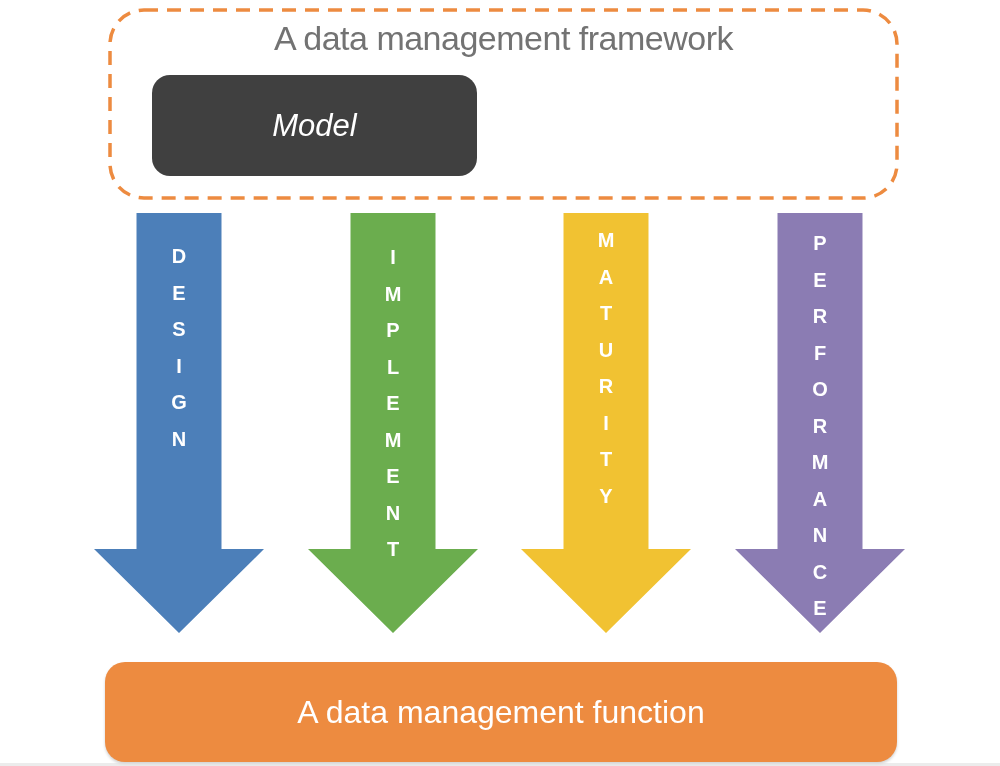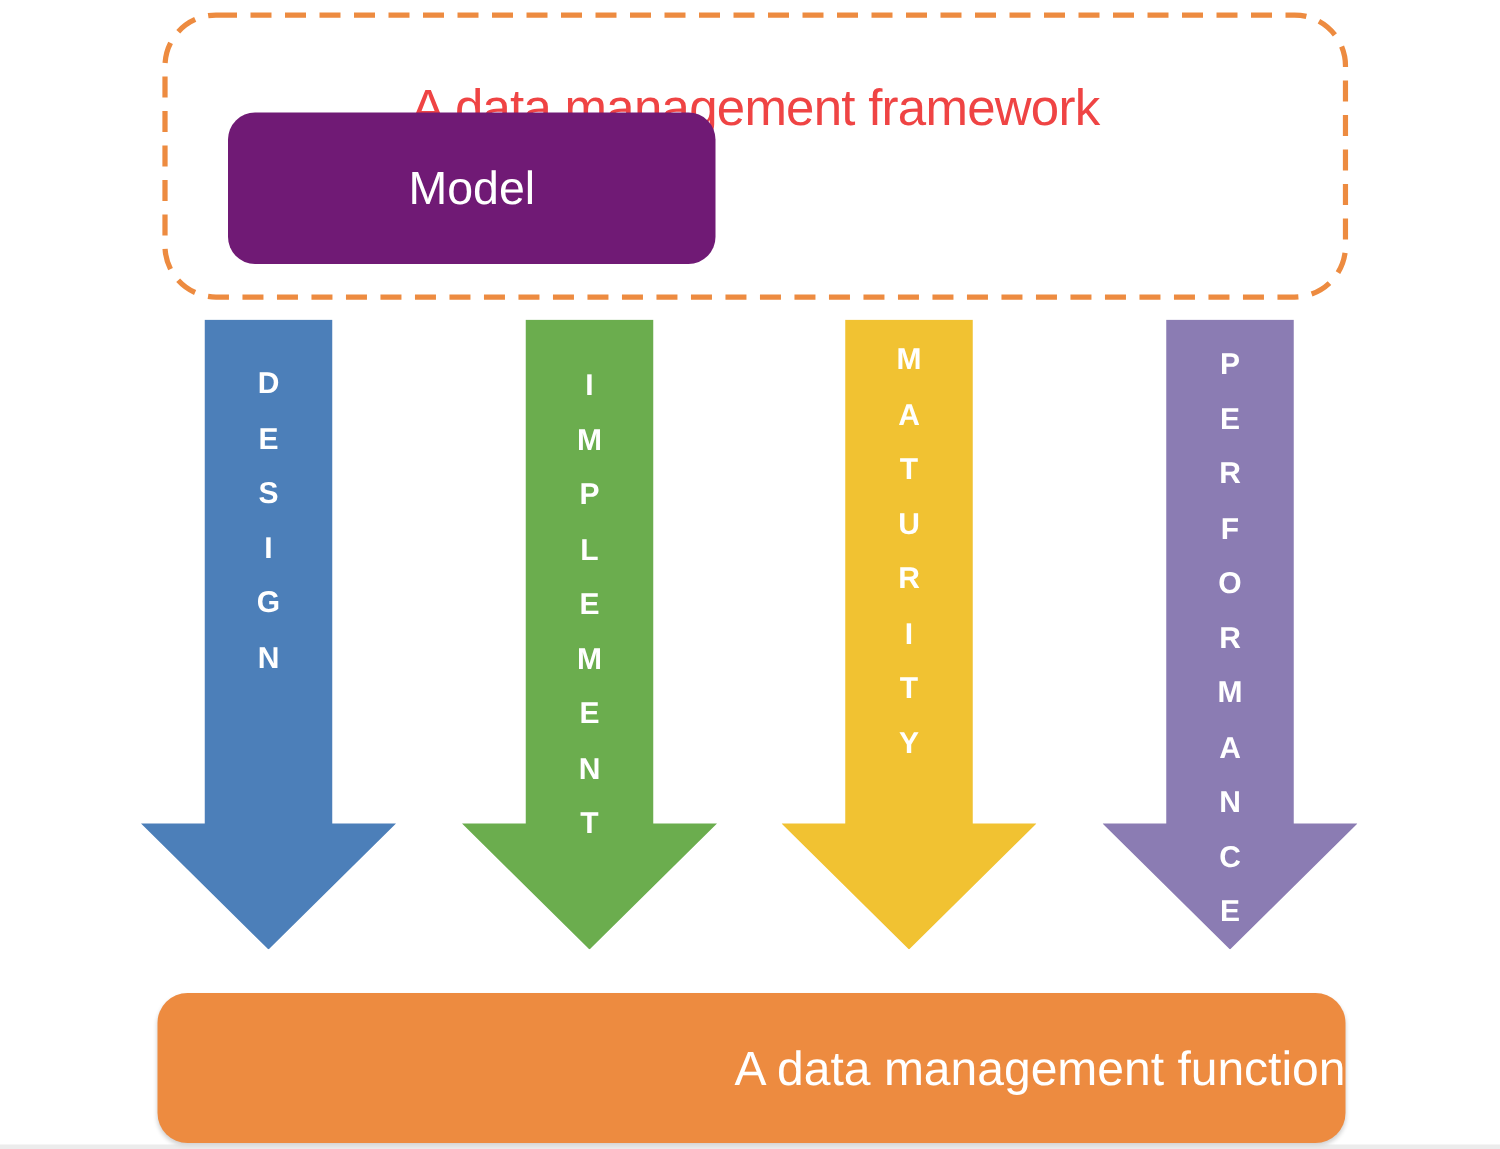--- a/index.html
+++ b/index.html
@@ -92,21 +92,21 @@
   
   .function-bar {
     position: absolute;
     left: 105px;
     top: 662px;
     width: 792px;
     height: 100px;
     border-radius: 20px;
     display: flex;
     align-items: center;
-    justify-content: flex-end;
+    justify-content: center;
     color: #ffffff;
     font-size: 32px;
     box-shadow: 0 2px 3px rgba(0,0,0,0.18);
   }
 
   .bottom-edge {
     position: absolute;
     left: 0;
     bottom: 0;
     width: 100%;
@@ -117,23 +117,23 @@
 </style>
 </head>
 <body>
 
 <div class="canvas">
 
   <svg class="dashed-border" width="791" height="192" viewBox="0 0 791 192">
     <rect x="2" y="2" width="787" height="188" rx="34" ry="34" fill="none" stroke-width="3.5" stroke-dasharray="14 9" stroke="#ED8B40"></rect>
   </svg>
 
-  <div class="framework-title" style="color: #ef4444; margin-top: 34px;">A data management framework</div>
+  <div class="framework-title" style="color: #737373;">A data management framework</div>
 
-  <div class="pill pill-model" style="background-color: #701a75;">
+  <div class="pill pill-model" style="background-color: #404040; font-style: italic;">
     <span>Model</span>
   </div>
 
 
   <div class="arrow arrow-1" style="background-color: rgb(76, 127, 185);">
     <div class="letters letters-1">
       <span class="ltr">D</span>
       <span class="ltr">E</span>
       <span class="ltr">S</span>
       <span class="ltr">I</span>

